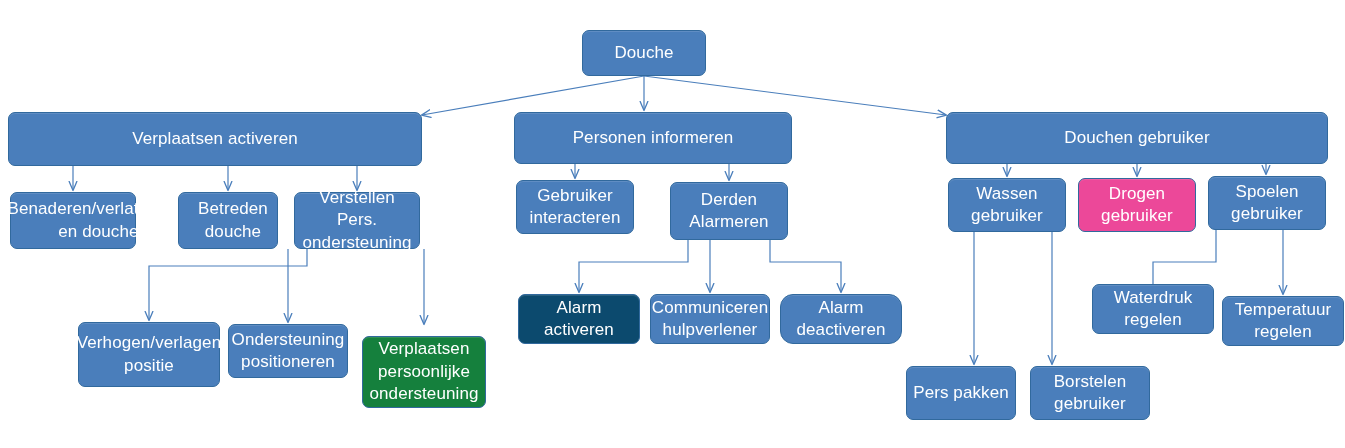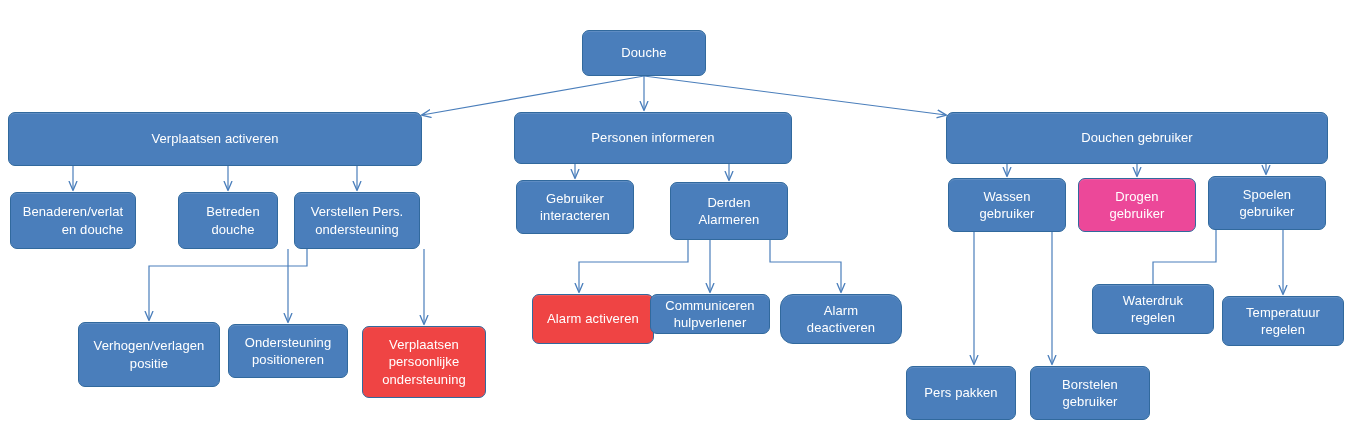--- a/index.html
+++ b/index.html
@@ -30,21 +30,21 @@
     position: absolute;
     box-sizing: border-box;
     background: #4a7ebb;
     border: 1.6px solid #31699d;
     border-radius: 7px;
     color: #ffffff;
     display: flex;
     align-items: center;
     justify-content: center;
     text-align: center;
-    font-size: 13px;
+    font-size: 17px;
     line-height: 1.32;
     padding: 2px 6px;
     letter-spacing: 0.1px;
     box-shadow: inset 0 1px 0 rgba(255,255,255,0.12);
     z-index: 2;
   }
   .node .lbl {
     display: block;
     white-space: pre-line;
   }
@@ -111,37 +111,37 @@
 ondersteuning</span>
       </div>
       <div class="node" style="left: 78px; top: 322px; width: 142px; height: 65px; background: rgb(74, 126, 187); border-color: rgb(49, 105, 157); color: rgb(255, 255, 255);">
         <span class="lbl">Verhogen/verlagen
 positie</span>
       </div>
       <div class="node" style="left: 228px; top: 324px; width: 120px; height: 54px; background: rgb(74, 126, 187); border-color: rgb(49, 105, 157); color: rgb(255, 255, 255);">
         <span class="lbl">Ondersteuning
 positioneren</span>
       </div>
-      <div class="node" style="left: 362px; top: 326px; width: 124px; height: 72px; background: #ef4444; border-color: rgb(49, 105, 157); color: rgb(255, 255, 255);">
+      <div class="node" style="left: 362px; top: 336px; width: 124px; height: 72px; background: #15803d; border-color: rgb(49, 105, 157); color: rgb(255, 255, 255);">
         <span class="lbl">Verplaatsen
 persoonlijke
 ondersteuning</span>
       </div>
       <div class="node" style="left: 516px; top: 180px; width: 118px; height: 54px; background: rgb(74, 126, 187); border-color: rgb(49, 105, 157); color: rgb(255, 255, 255);">
         <span class="lbl">Gebruiker
 interacteren</span>
       </div>
       <div class="node" style="left: 670px; top: 182px; width: 118px; height: 58px; background: rgb(74, 126, 187); border-color: rgb(49, 105, 157); color: #ffffff;">
         <span class="lbl">Derden
 Alarmeren</span>
       </div>
-      <div class="node" style="left: 532px; top: 294px; width: 122px; height: 50px; background: #ef4444; border-color: rgb(49, 105, 157); color: rgb(255, 255, 255);">
+      <div class="node" style="left: 518px; top: 294px; width: 122px; height: 50px; background: #0c4a6e; border-color: rgb(49, 105, 157); color: rgb(255, 255, 255);">
         <span class="lbl">Alarm activeren</span>
       </div>
-      <div class="node" style="left: 650px; top: 294px; width: 120px; height: 40px; background: rgb(74, 126, 187); border-color: rgb(49, 105, 157); color: rgb(255, 255, 255);">
+      <div class="node" style="left: 650px; top: 294px; width: 120px; height: 50px; background: rgb(74, 126, 187); border-color: rgb(49, 105, 157); color: rgb(255, 255, 255);">
         <span class="lbl">Communiceren
 hulpverlener</span>
       </div>
       <div class="node" style="left: 780px; top: 294px; width: 122px; height: 50px; background: rgb(74, 126, 187); border-color: rgb(49, 105, 157); color: rgb(255, 255, 255); border-radius: 13px;">
         <span class="lbl">Alarm
 deactiveren</span>
       </div>
       <div class="node" style="left: 948px; top: 178px; width: 118px; height: 54px; background: rgb(74, 126, 187); border-color: rgb(49, 105, 157); color: rgb(255, 255, 255);">
         <span class="lbl">Wassen
 gebruiker</span>

